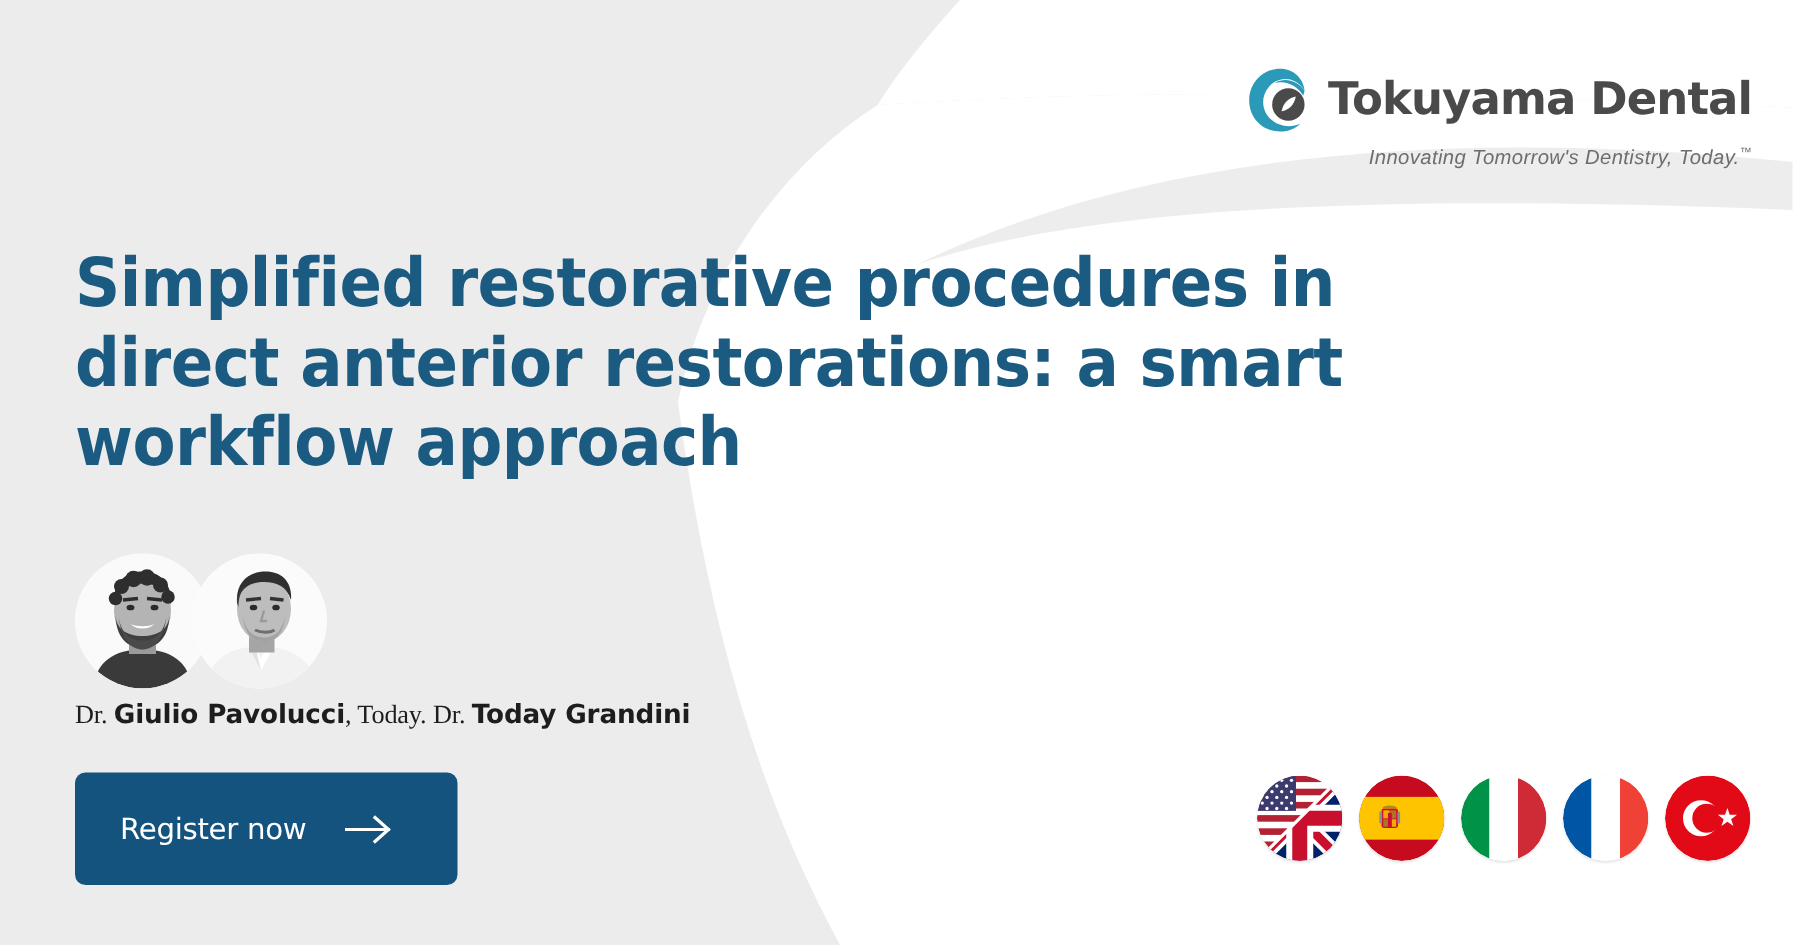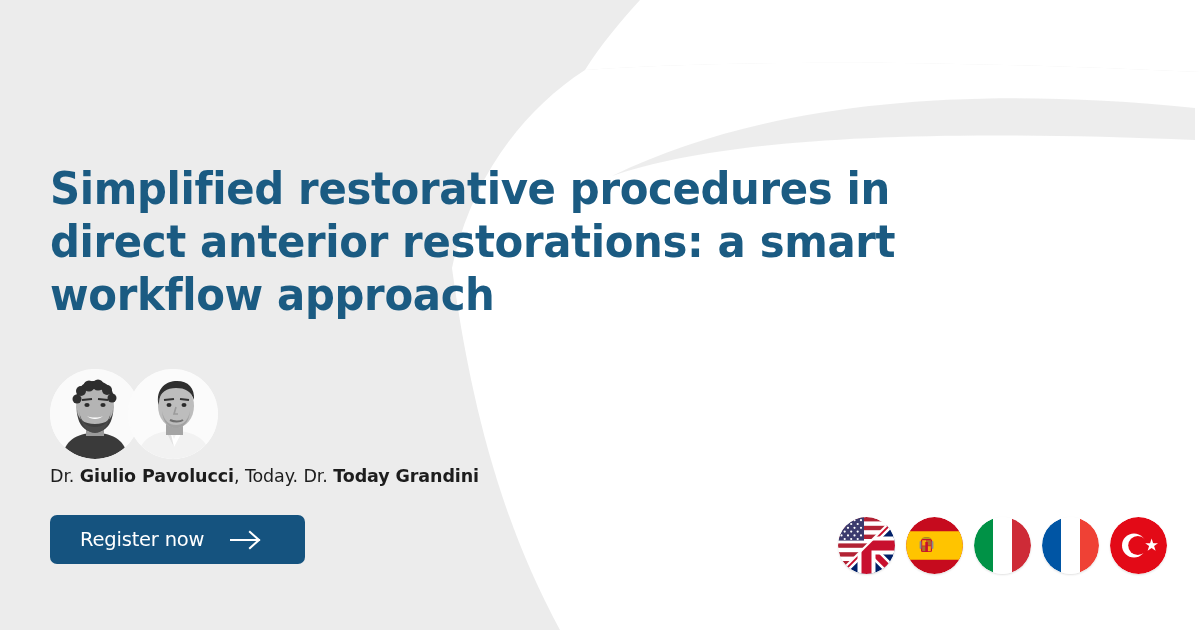--- a/index.html
+++ b/index.html
@@ -109,29 +109,29 @@
     position: absolute;
     left: 50px;
     top: 466px;
     font-family: "DejaVu Sans", sans-serif;
     font-size: 17.5px;
     color: #1d1d1d;
     letter-spacing: -0.1px;
     white-space: nowrap;
   }
   .presenters .nm { font-weight: bold; }
-  .presenters .tt { font-weight: normal; }
+  .presenters .tt { font-weight: normal; font-family: Liberation Serif, serif; }
 
   
   .register-btn {
     position: absolute;
     left: 50px;
     top: 515px;
     width: 255px;
-    height: 49px;
+    height: 75px;
     background: #15537f;
     border: none;
     border-radius: 7px;
     display: flex;
     align-items: center;
     padding: 16px 30px;
     box-sizing: border-box;
     cursor: pointer;
     gap: 26px;
   }
@@ -180,20 +180,34 @@
              C700,62 900,58 1200,72 Z" fill="#ffffff"></path>
     <path d="M1200,72 C900,58 700,62 585,70
              C520,112 470,182 452,268
              C470,400 500,520 560,630
              L1200,630 Z" fill="#ffffff"></path>
 
     <path d="M1195,108 C960,84 760,104 612,176
              C720,140 900,128 1195,140 Z" fill="#ececec" opacity="0.95"></path>
   </svg>
 
+  <div class="logo-block">
+    <div class="logo-row">
+      <svg class="logo-mark" viewBox="0 0 100 100" aria-hidden="true">
+        <path d="M50,4 C24,4 4,25 4,51 C4,77 24,97 50,97 C63,97 73,92 80,85
+                 C66,92 48,90 36,79 C22,66 21,45 33,31 C43,19 60,16 72,23
+                 C78,26 83,31 86,37 C85,19 70,4 50,4 Z" fill="#2a9ab8"></path>
+        <path d="M86,37 C77,22 57,16 42,25 C60,21 76,30 84,44 Z" fill="#2a9ab8"></path>
+        <circle cx="62" cy="57" r="24" fill="#4a4a4a"></circle>
+        <path d="M52,67 C54,55 62,47 73,45 C71,57 63,65 52,67 Z" fill="#ffffff"></path>
+      </svg>
+      <span class="logo-word">Tokuyama Dental</span>
+    </div>
+    <div class="logo-tag"><span>Innovating Tomorrow's Dentistry, Today.</span><sup>™</sup></div>
+  </div>
 
   <h1 class="title">Simplified restorative procedures in direct anterior restorations: a smart workflow approach</h1>
 
   <div class="avatars">
 
     <div class="avatar">
       <svg viewBox="0 0 90 90" aria-hidden="true">
         <defs>
           <clipPath id="cp1">
               <circle cx="45" cy="45" r="45"></circle>

